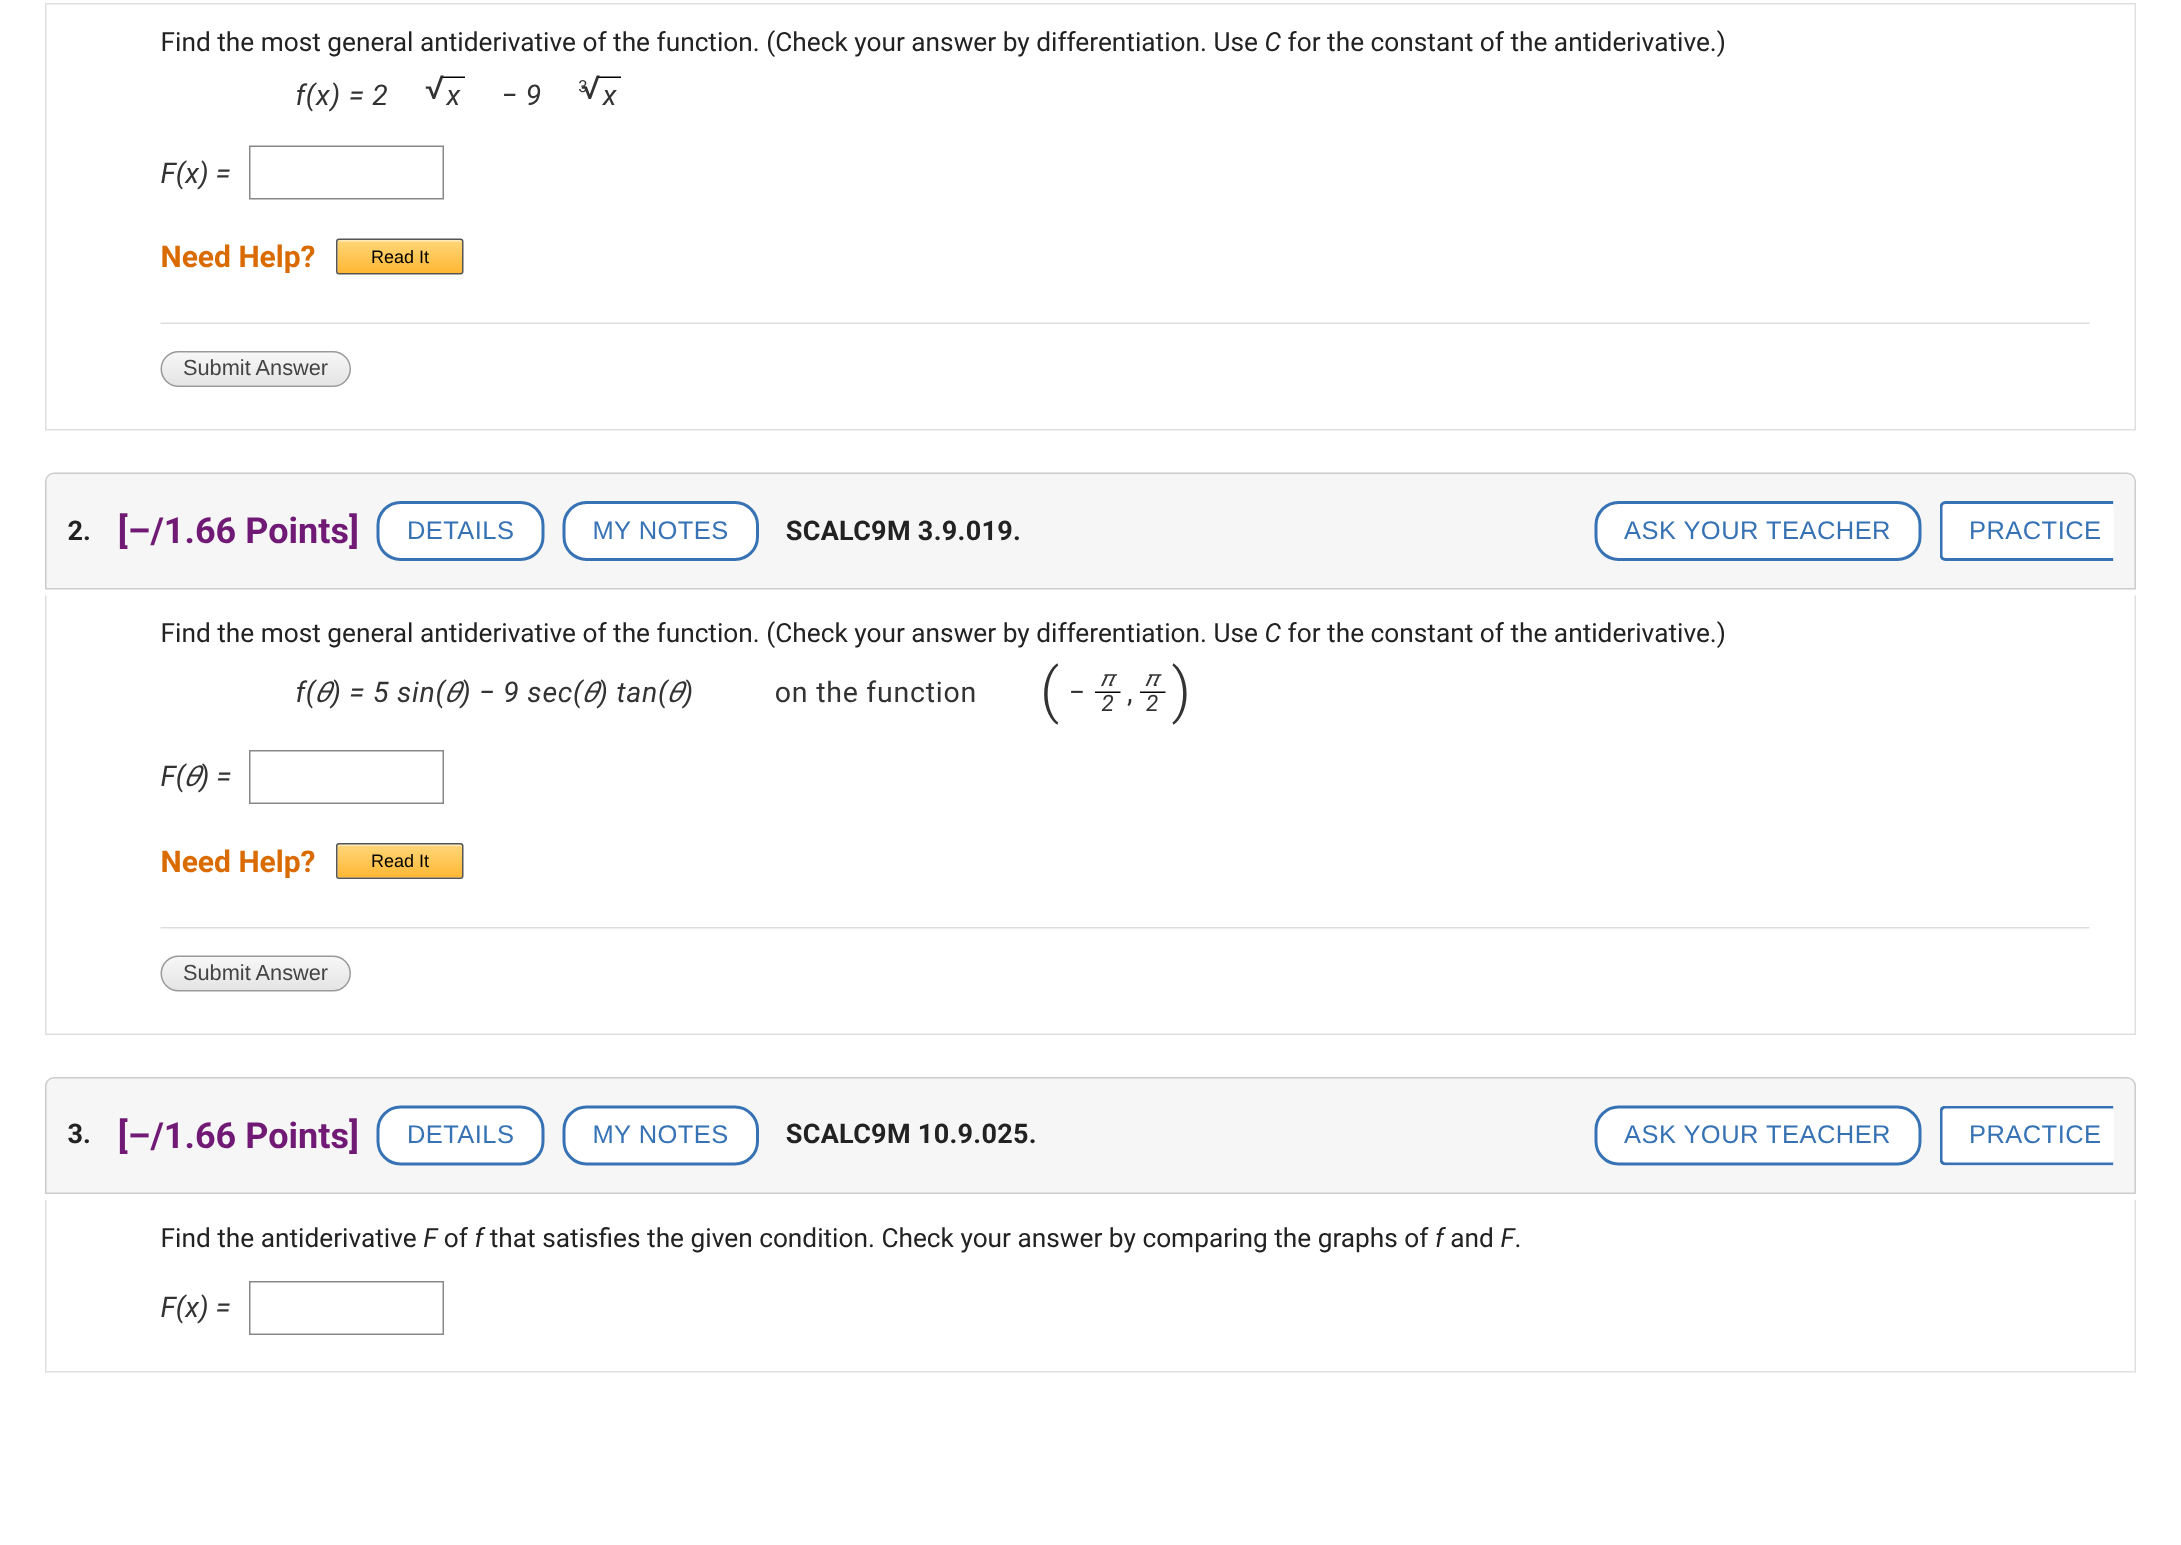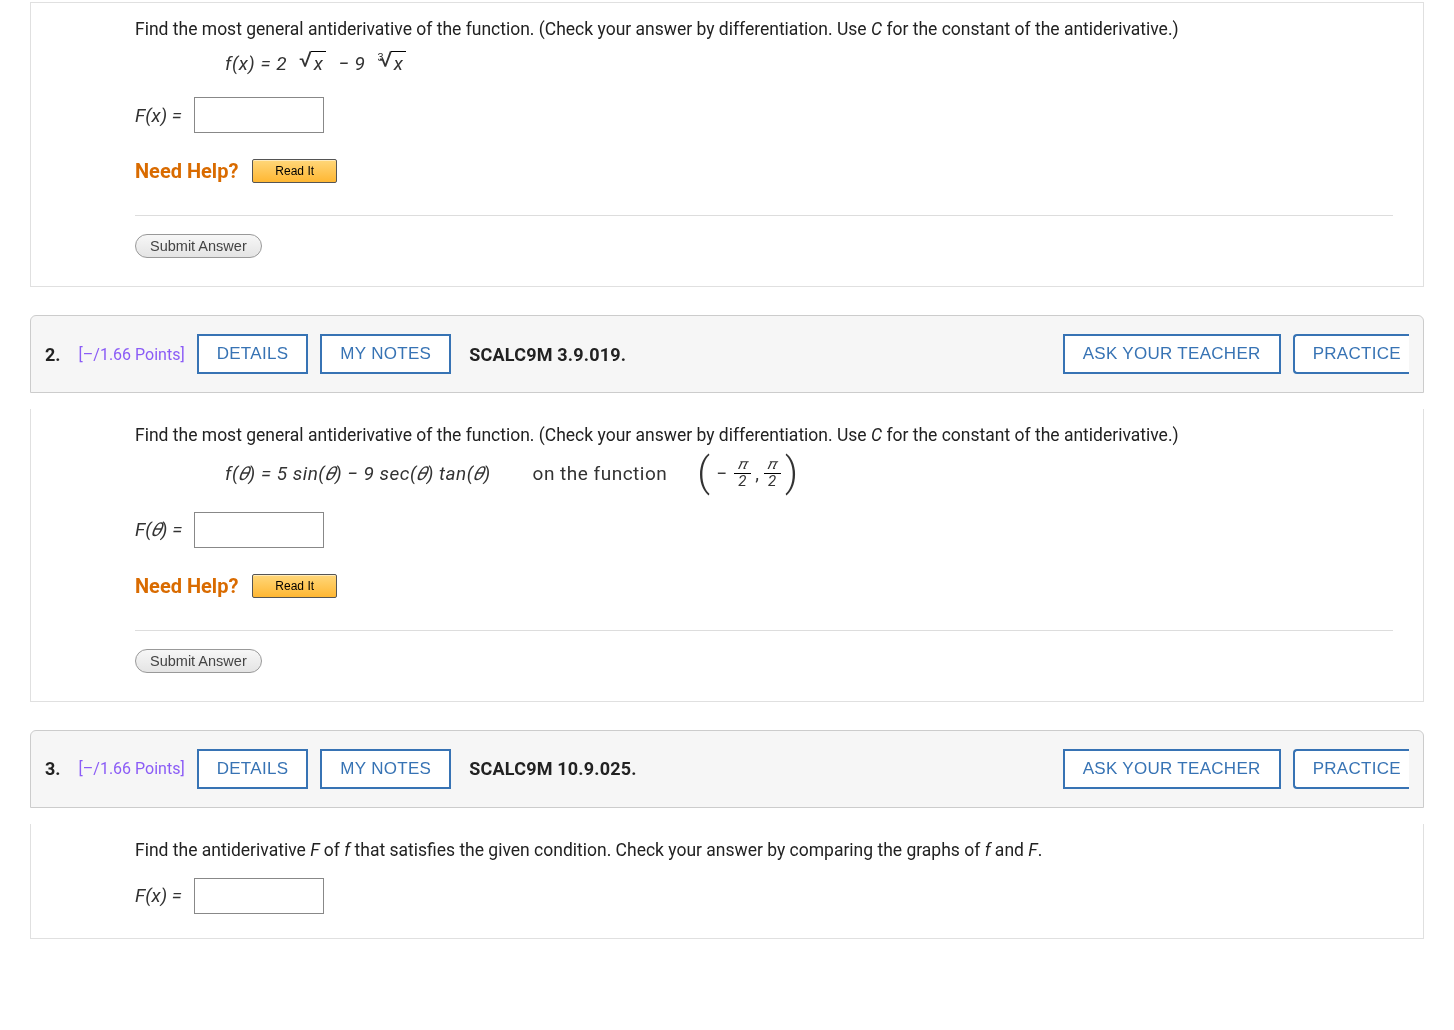--- a/index.html
+++ b/index.html
@@ -5,41 +5,41 @@
   * { box-sizing: border-box; }
   body {
     margin: 0;
     padding: 0;
     font-family: -apple-system, BlinkMacSystemFont, "Segoe UI", Roboto, Arial, sans-serif;
     font-size: 18px;
     color: #333;
     background: #fff;
   }
   .question-body {
-    padding: 10px 30px 10px 104px;
+    padding: 10px 30px 10px 76px;
     background: #fff;
     border: 1px solid #e0e0e0;
     border-top: none;
-    margin: 16px 30px;
+    margin: 4px 30px;
   }
   .question-header {
     display: flex;
     align-items: center;
     padding: 18px 14px;
     background: #f6f6f6;
     border: 1px solid #ccc;
     border-radius: 6px 6px 0 0;
     margin: 28px 30px 0 30px;
     gap: 12px;
   }
   .q-number { font-weight: 700; font-size: 18px; color: #222; margin-right: 6px;}
-  .q-points { font-weight: 400; font-size: 16px; color: #8b5cf6; }
+  .q-points { font-weight: 700; font-size: 24px; color: #701a75; }
   .btn-outline {
     border: 2px solid #3773b4;
-    border-radius: 0;
+    border-radius: 16px;
     padding: 8px 18px;
     color: #3773b4;
     font-weight: 500;
     font-size: 17px;
     background: #fff;
     cursor: pointer;
     letter-spacing: 0.3px;
   }
   .q-ref {
     font-weight: 700;
@@ -50,21 +50,21 @@
   }
   .spacer { flex: 1; }
   .prompt { margin: 6px 0 12px 0; color: #222; font-size: 17.5px; }
   .formula-row {
     margin: 10px 0 22px 90px;
     font-size: 19px;
     font-style: italic;
     letter-spacing: 0.5px;
     display: flex;
     align-items: center;
-    gap: 12px;
+    gap: 24px;
   }
   .formula-row.center { margin-left: 90px; }
   .answer-row {
     display: flex;
     align-items: center;
     gap: 12px;
     margin: 18px 0 26px 0;
     font-size: 19px;
     font-style: italic;
   }

